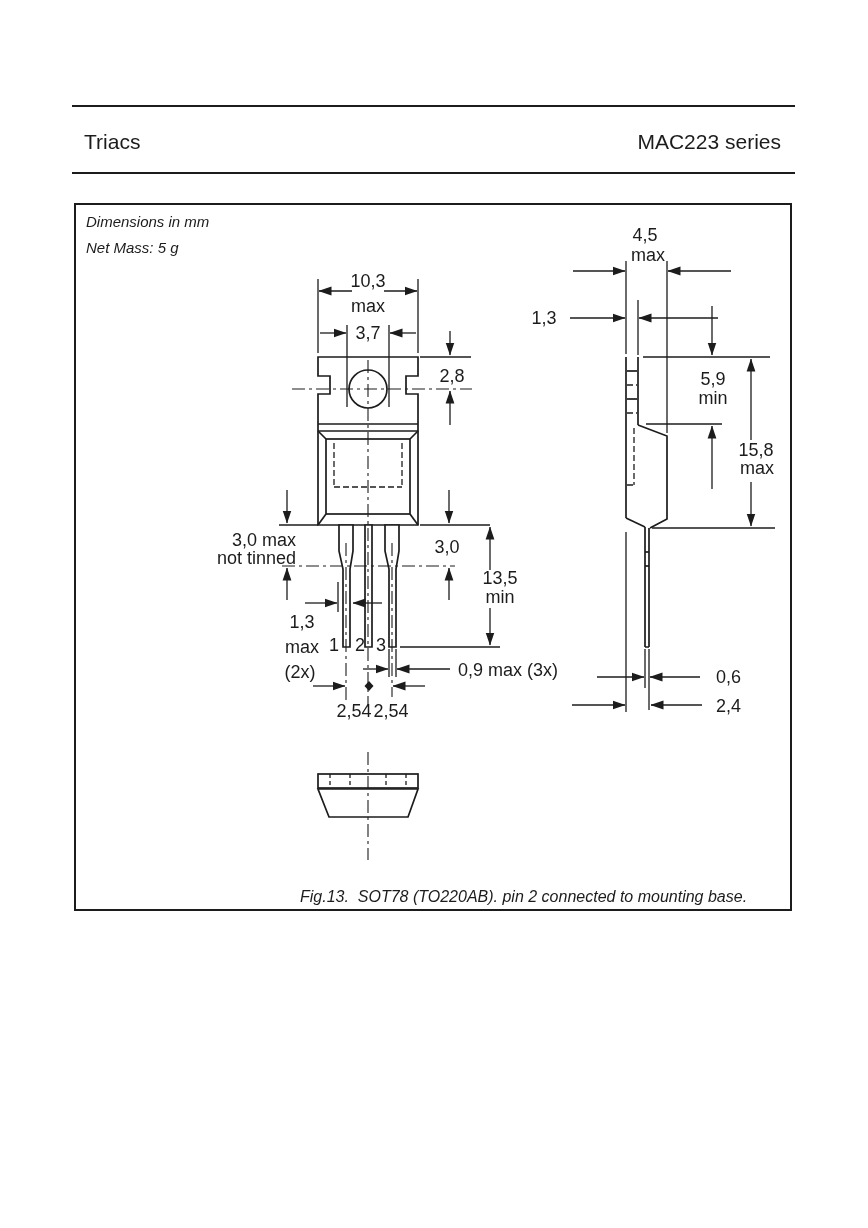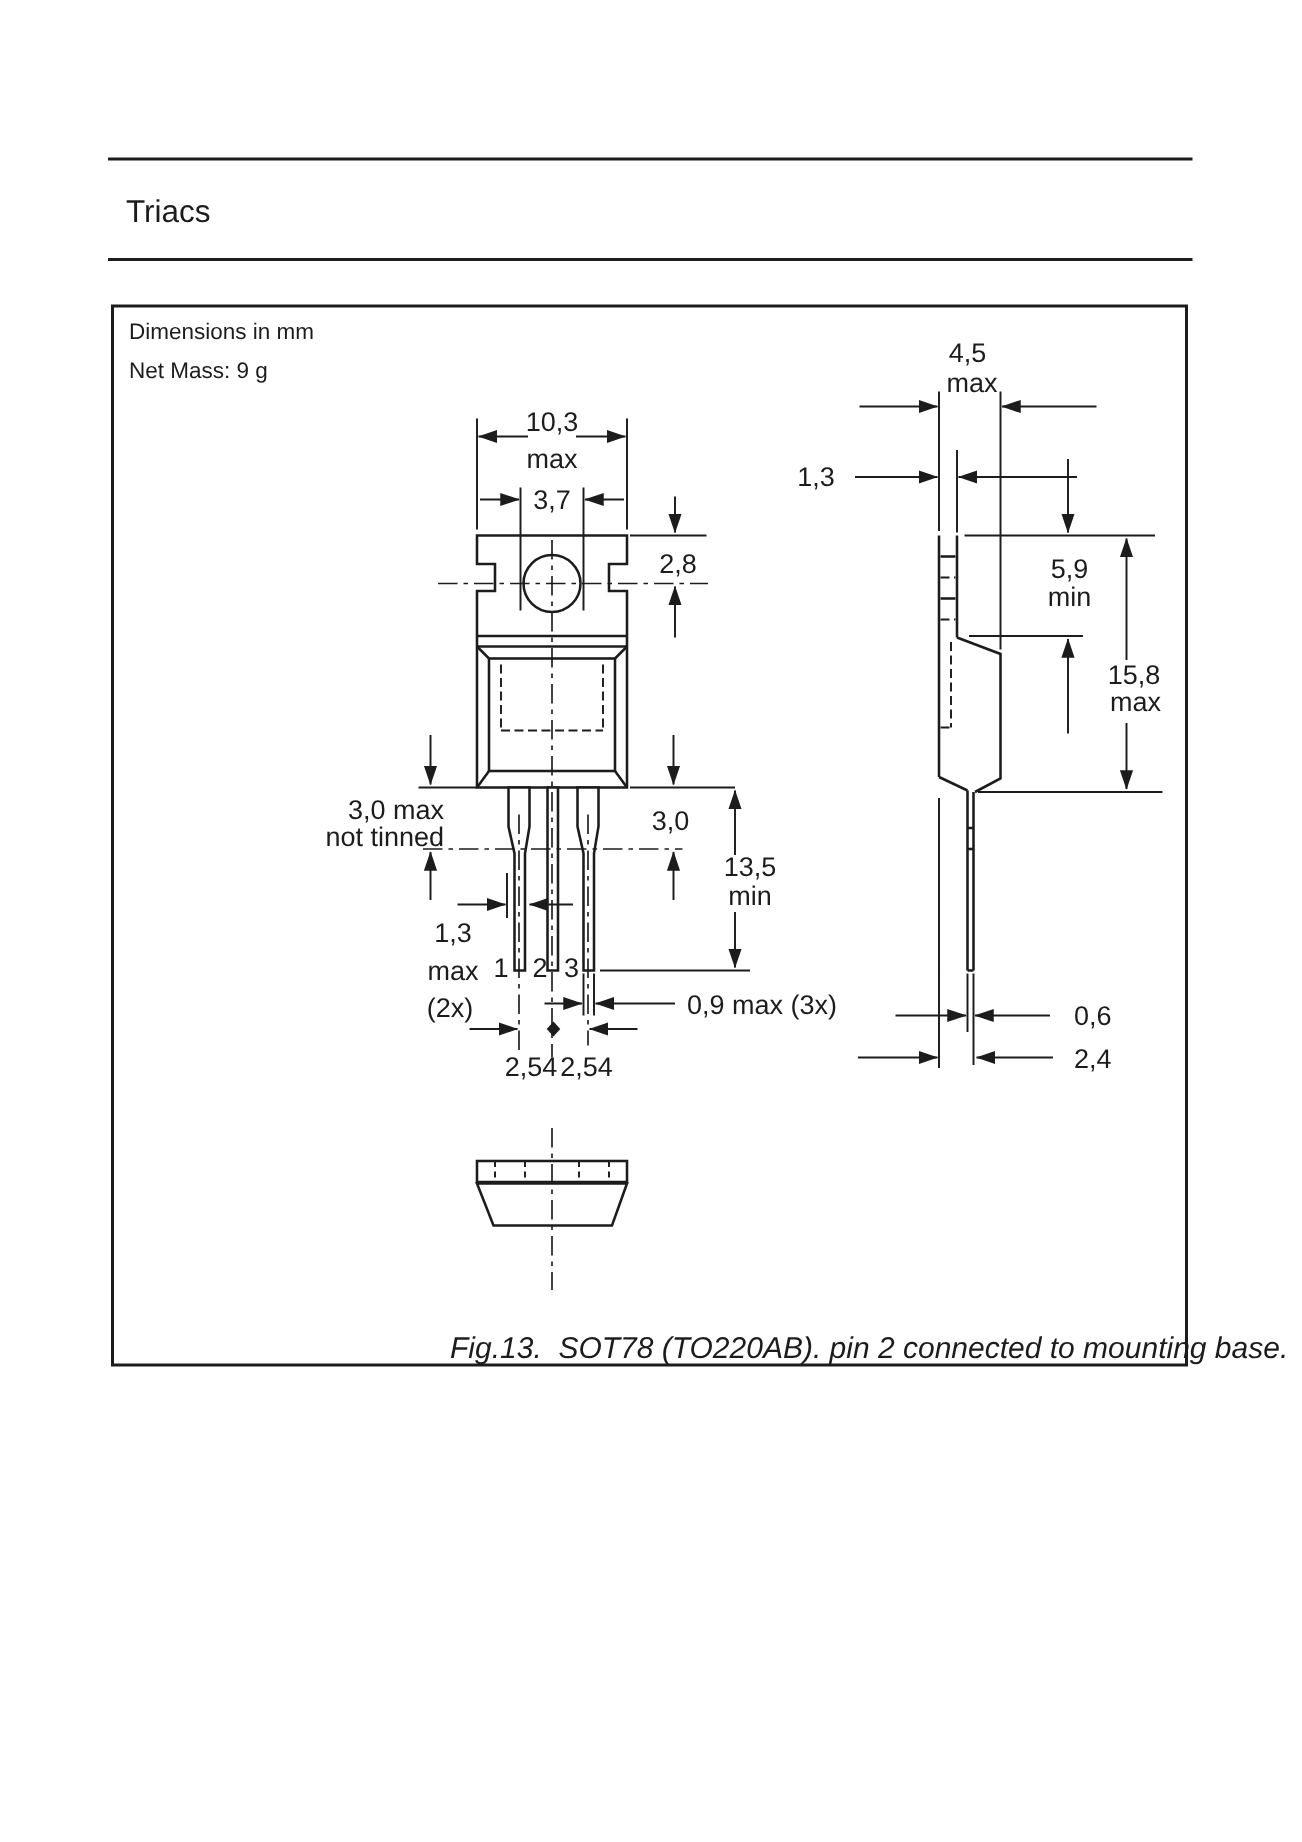--- a/index.html
+++ b/index.html
@@ -4,47 +4,48 @@
 <style>
   html,body { margin:0; padding:0; background:#e8e8e8; }
   .page {
     position:relative; width:868px; height:1228px; background:#ffffff;
     font-family:"Liberation Sans", sans-serif; color:#1c1c1c; overflow:hidden;
   }
   .rule { position:absolute; left:72px; width:723px; height:2px; background:#1c1c1c; }
   .hdr-left  { position:absolute; left:84px;  top:130px; font-size:21px; }
   .hdr-right { position:absolute; left:540px; top:130px; width:241px; text-align:right; font-size:21px; }
   .fig-box { position:absolute; left:74px; top:203px; width:718px; height:708px; border:2px solid #1c1c1c; box-sizing:border-box; }
-  .note-it { position:absolute; font-size:15px; }
-  .caption { position:absolute; left:300px; top:888px; font-style:italic; font-size:20px; white-space:pre; }
+  .note-it { position:absolute; font-style:italic; font-size:15px; }
+  .caption { position:absolute; left:300px; top:888px; font-style:italic; font-size:16px; white-space:pre; }
   .notes   { position:absolute; left:74px; top:916px; font-size:13px; line-height:13.5px; }
   .notes .nt { font-weight:bold; }
   svg.draw { position:absolute; left:0; top:0; }
   .o   { fill:none; stroke:#1c1c1c; stroke-width:1.7px; }
   .of  { fill:#ffffff; stroke:#1c1c1c; stroke-width:1.7px; }
   .d   { fill:none; stroke:#1c1c1c; stroke-width:1.3px; }
   .cl  { fill:none; stroke:#1c1c1c; stroke-width:1.1px; stroke-dasharray:13 4 3 4; }
   .hid { fill:none; stroke:#1c1c1c; stroke-width:1.3px; stroke-dasharray:6 3; }
   .tk  { fill:none; stroke:#1c1c1c; stroke-width:1.3px; stroke-dasharray:4 3; }
   .dt  { font-family:"Liberation Sans", sans-serif; font-size:18px; fill:#1c1c1c; }
   .mid { text-anchor:middle; }
   .end { text-anchor:end; }
 </style>
 </head>
 <body>
 
 <div class="page">
 
   <div class="rule" style="top:105px"></div>
   <div class="hdr-left">Triacs</div>
+  <div class="hdr-right">MAC223 series</div>
   <div class="rule" style="top:172px"></div>
 
   <div class="fig-box"></div>
   <div class="note-it" style="left:86px; top:213px;">Dimensions in mm</div>
-  <div class="note-it" style="left:86px; top:239px;">Net Mass: 9 g</div>
+  <div class="note-it" style="left:86px; top:239px;">Net Mass: 5 g</div>
 
   <svg class="draw" width="868" height="1228" viewBox="0 0 868 1228">
     <defs>
       <marker id="ah" viewBox="0 0 13 10" refX="12.5" refY="5" markerWidth="13" markerHeight="10" orient="auto" markerUnits="userSpaceOnUse">
         <path d="M0,0.6 L13,5 L0,9.4 Z" fill="#1c1c1c"></path>
       </marker>
     </defs>
 
     <g>
 

